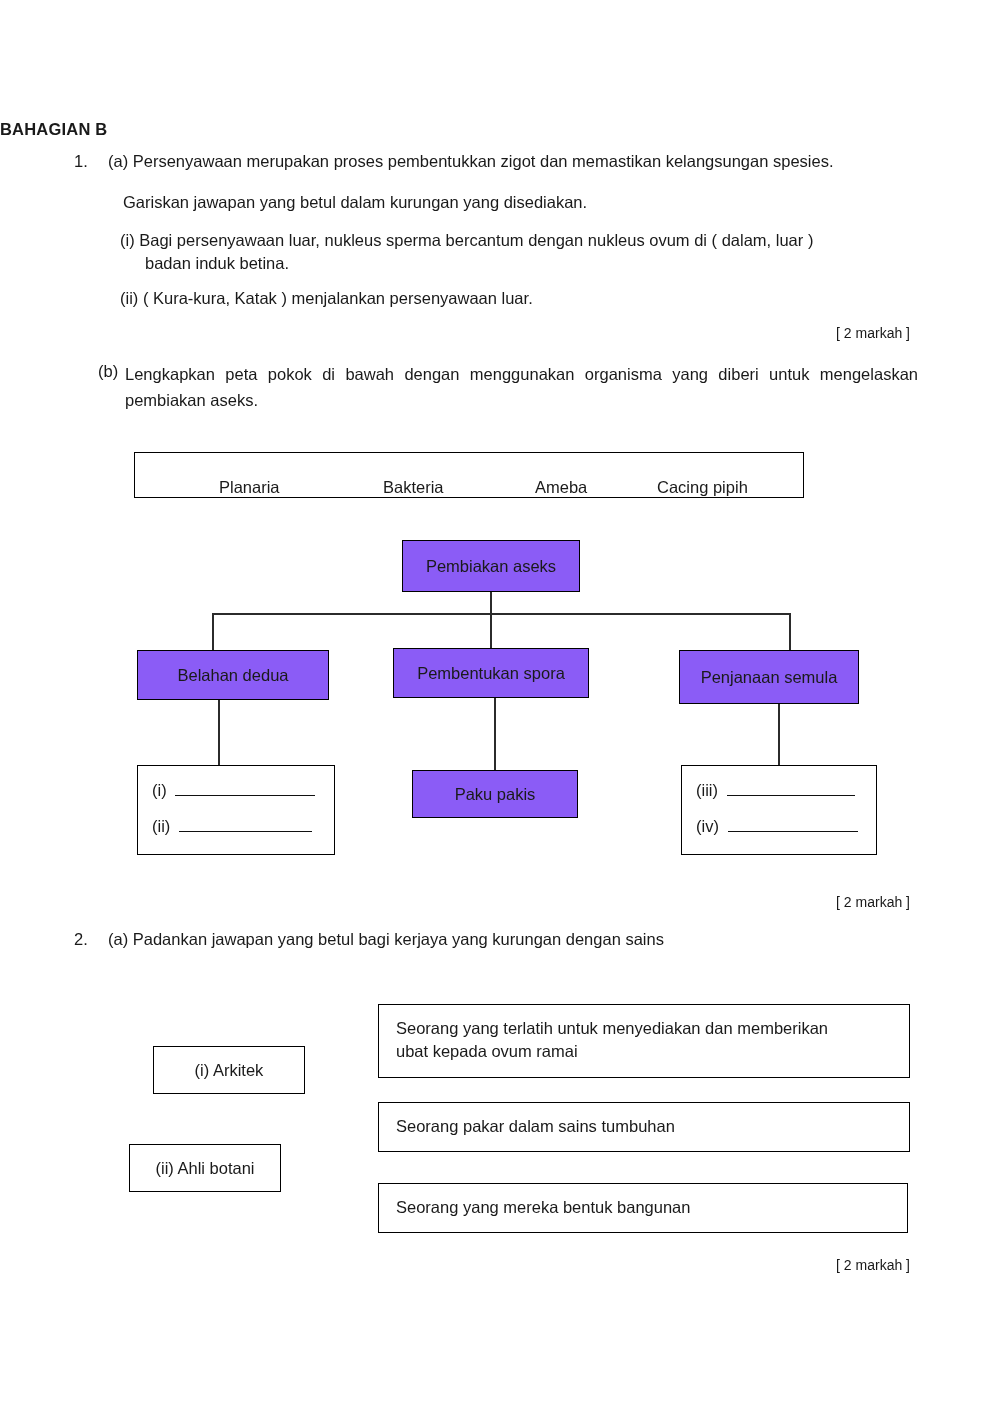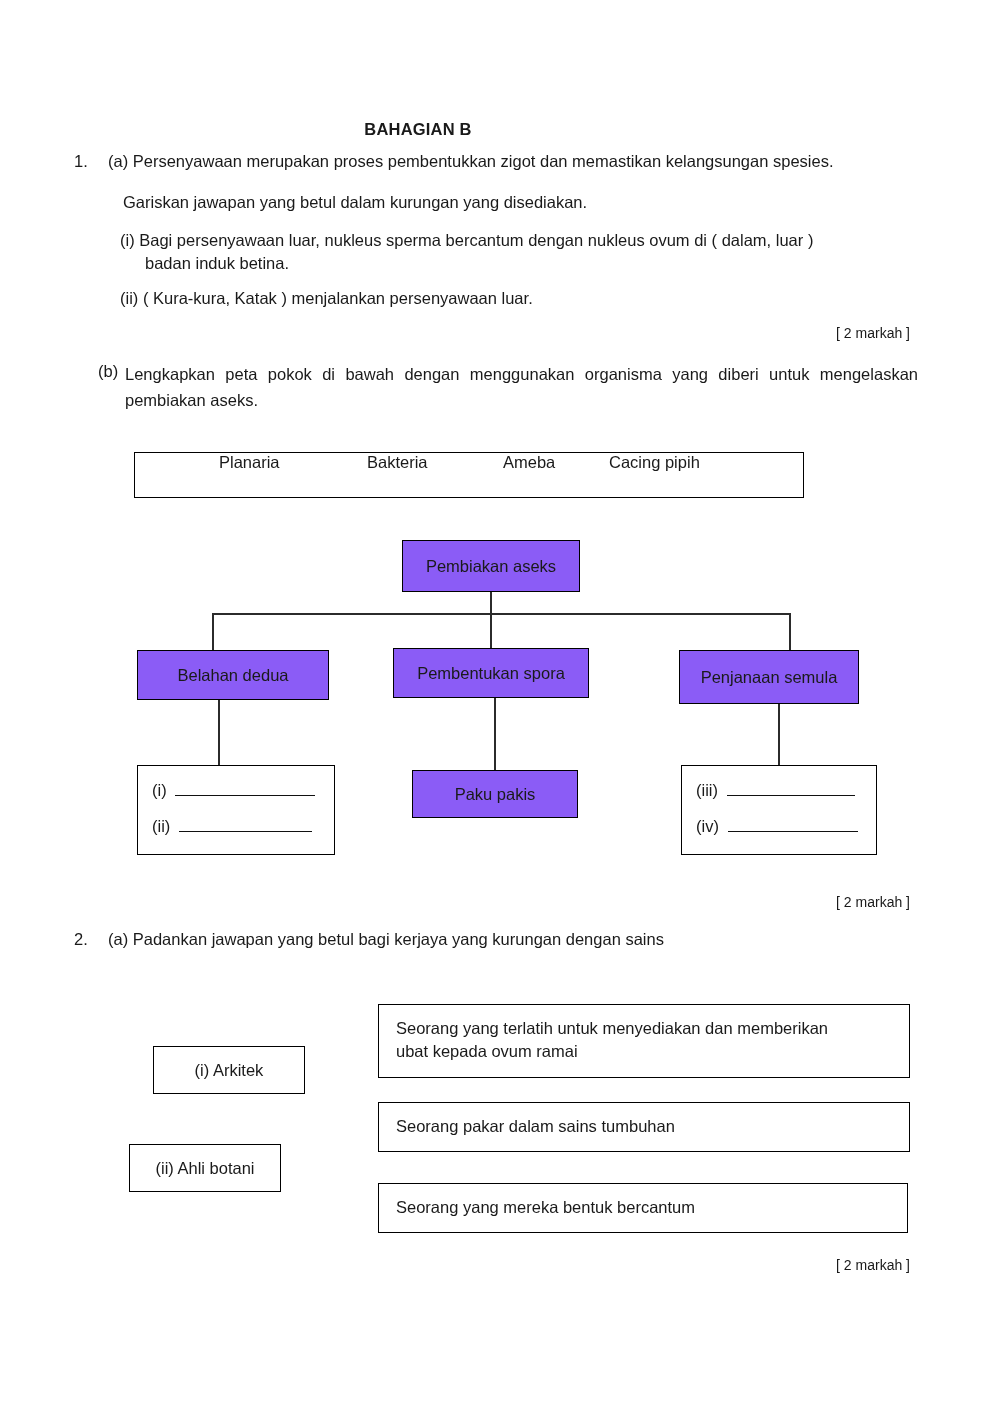--- a/index.html
+++ b/index.html
@@ -21,21 +21,21 @@
     width: 1000px;
     height: 1413px;
     overflow: hidden;
   }
 
   .section-title {
     position: absolute;
     top: 120px;
     left: 0;
     width: 836px;
-    text-align: center;
+    text-align: left;
     font-size: 16.5px;
     font-weight: bold;
     letter-spacing: .2px;
   }
 
   .q-line { position: absolute; font-size: 16.5px; }
 
   .q1a-num   { left: 74px;  top: 152px; }
   .q1a-body  { left: 108px; top: 152px; width: 810px; }
   .q1a-sub   { left: 123px; top: 193px; width: 800px; }
@@ -70,23 +70,23 @@
     top: 452px;
     width: 670px;
     height: 46px;
     border: 1.6px solid #000;
     box-sizing: border-box;
   }
   .wordbank-inner {
     position: absolute;
     inset: 0;
     display: flex;
-    align-items: flex-start;
+    align-items: flex-end;
     padding-left: 84px;
-    gap: 0;
+    gap: 16px;
     font-size: 16.5px;
   }
   .wordbank-inner > span { display: inline-block; }
   .wb-0 { width: 148px; }
   .wb-1 { width: 136px; }
   .wb-2 { width: 106px; }
   .wb-3 { width: 140px; }
 
   
   .node {
@@ -263,18 +263,18 @@
   <div class="matchbox match-left ml-1">(ii) Ahli botani</div>
 
   <div class="matchbox match-right mr-0">
     <div>Seorang yang terlatih untuk menyediakan dan memberikan</div>
     <div>ubat kepada ovum ramai</div>
   </div>
   <div class="matchbox match-right mr-1">
     <div>Seorang pakar dalam sains tumbuhan</div>
   </div>
   <div class="matchbox match-right mr-2">
-    <div>Seorang yang mereka bentuk bercantum</div>
+    <div>Seorang yang mereka bentuk bangunan</div>
   </div>
 
   <div class="marks marks-3">[ 2 markah ]</div>
 
 </div>
 
 </body></html>

